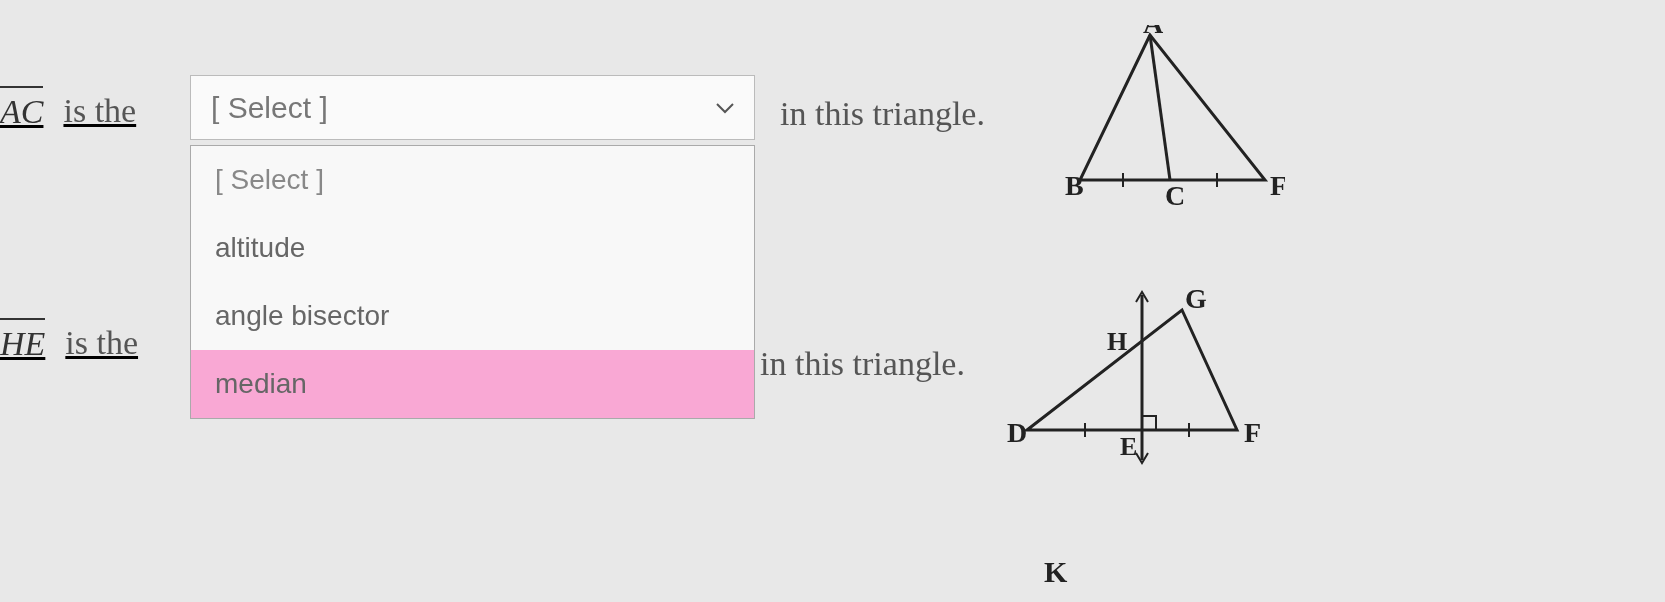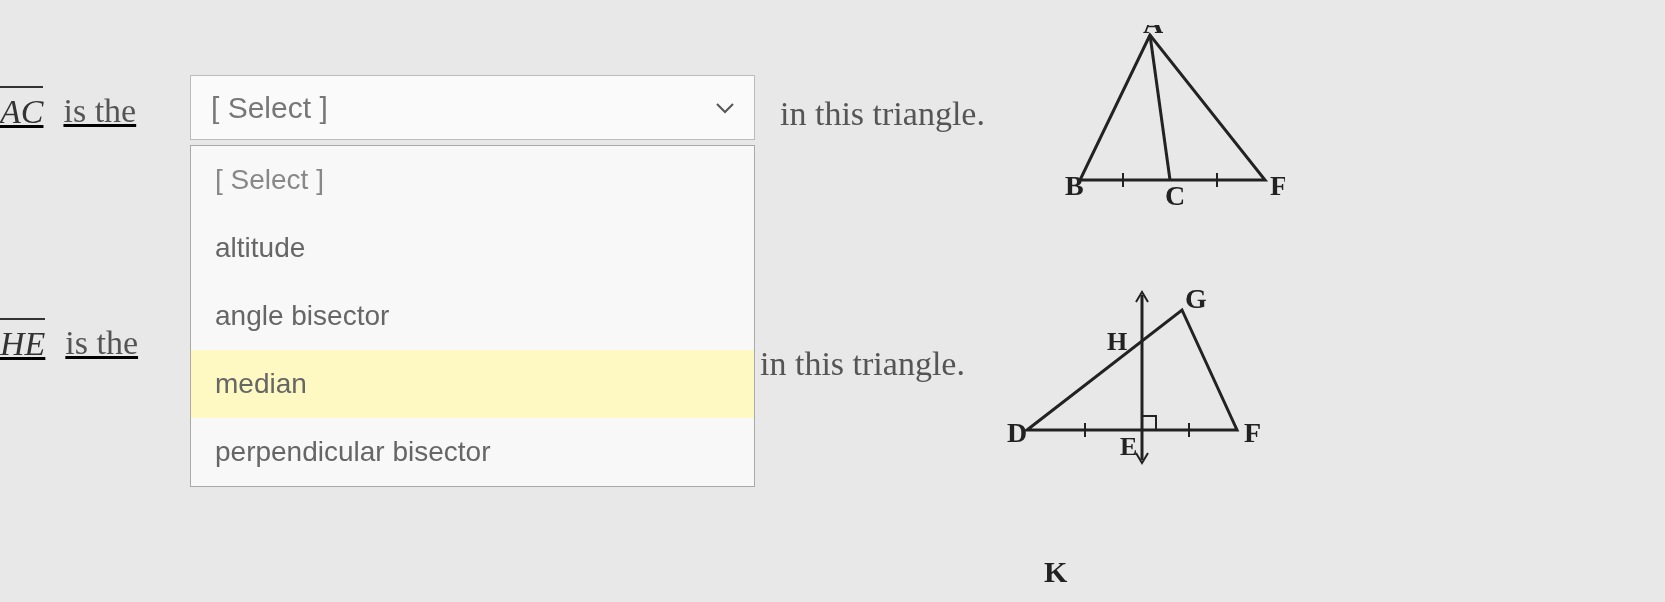--- a/index.html
+++ b/index.html
@@ -87,21 +87,21 @@
       padding: 18px 24px;
       font-size: 28px;
       color: #666;
       cursor: pointer;
       background: #f8f8f8;
     }
     .dropdown-item.placeholder {
       color: #888;
     }
     .dropdown-item.highlighted {
-      background: #fef9c3;
+      background: #f9a8d4;
     }
     .suffix1 {
       position: absolute;
       left: 780px;
       top: 95px;
       font-size: 34px;
       color: #555;
     }
     .suffix2 {
       position: absolute;
@@ -159,21 +159,20 @@
     </span>
   </div>
 
   <div class="suffix1">in this triangle.</div>
 
   <div class="dropdown">
     <div class="dropdown-item placeholder">[ Select ]</div>
     <div class="dropdown-item">altitude</div>
     <div class="dropdown-item">angle bisector</div>
     <div class="dropdown-item highlighted">median</div>
-    <div class="dropdown-item">perpendicular bisector</div>
   </div>
 
   <div class="row row2">
     <span class="segment-label">HE</span>
     <span class="is-the">is the</span>
   </div>
 
   <div class="suffix2">in this triangle.</div>
 
   <div class="triangle-abf">

